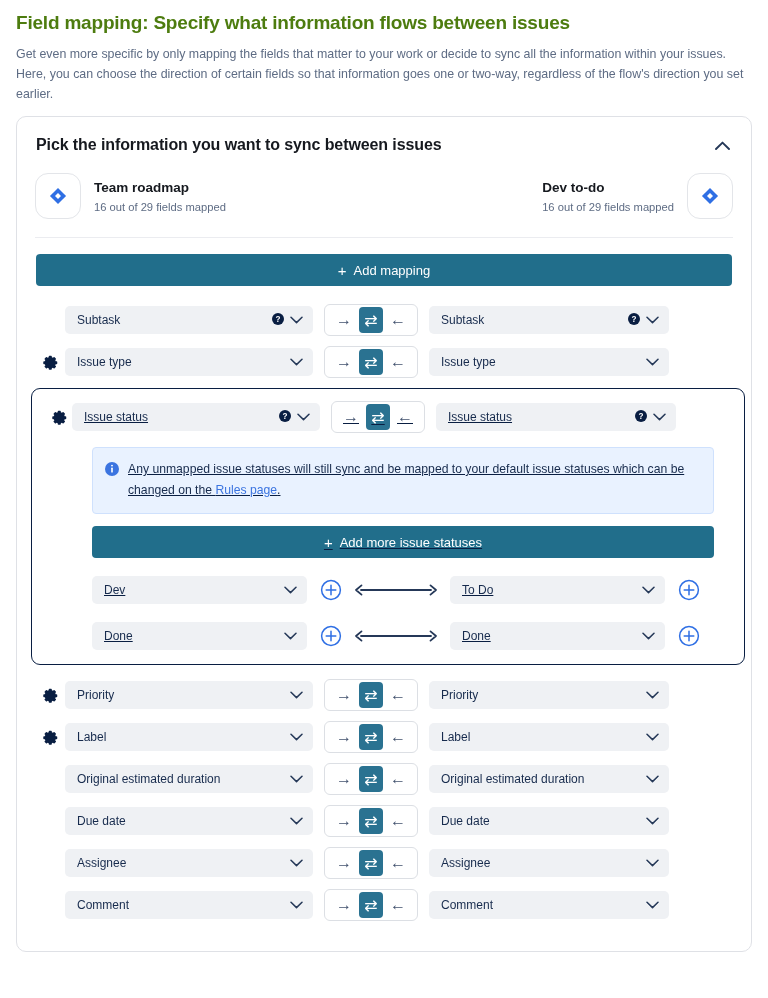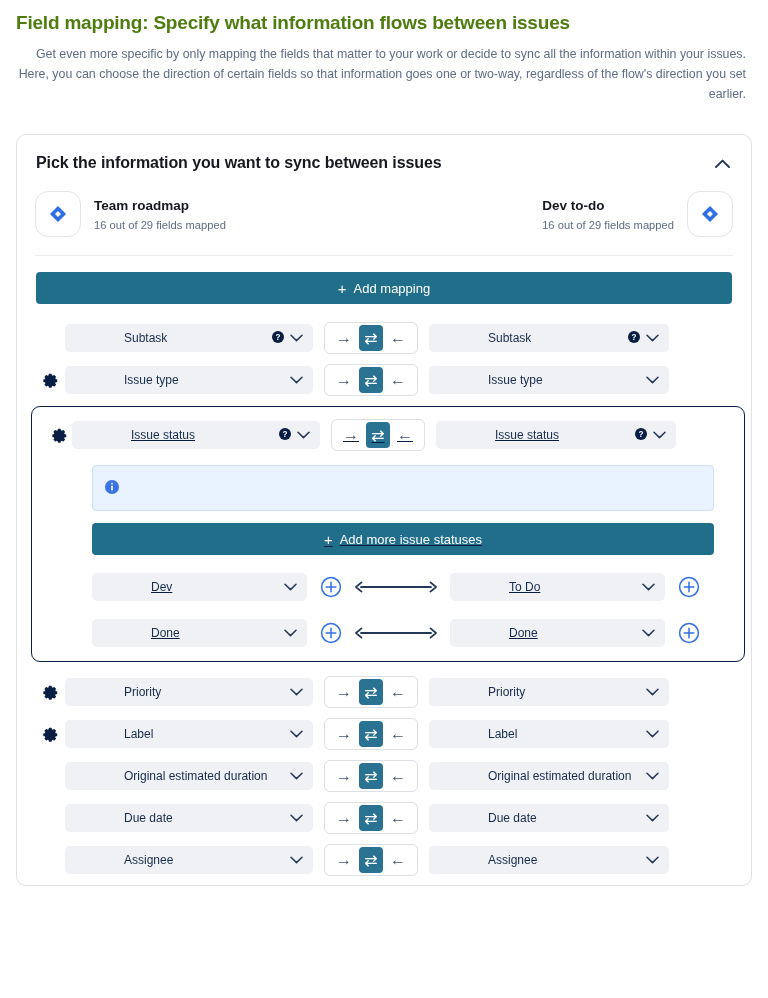--- a/index.html
+++ b/index.html
@@ -22,31 +22,30 @@
     letter-spacing: -0.2px;
     color: #4d7c0f;
     margin: 2px 0 10px 0;
     white-space: nowrap;
   }
   .page-desc {
     font-size: 12.4px;
     line-height: 20px;
     color: #5e6c84;
     max-width: 730px;
-    margin-bottom: 30px;
-    text-align: right;
+    margin-bottom: 12px;
   }
 
   
   .card {
     border: 1px solid #dfe1e6;
     border-radius: 10px;
     background: #fff;
     padding: 18px 18px 0 18px;
-    height: 752px;
+    height: 836px;
     overflow: hidden;
   }
 
   .card-head {
     display: flex;
     align-items: center;
     justify-content: space-between;
     padding: 0 1px 4px 1px;
   }
   .card-head h2 {
@@ -118,21 +117,21 @@
     background: #eff1f4;
     border-radius: 5px;
     display: flex;
     align-items: center;
     padding: 0 10px 0 12px;
     font-size: 12px;
     color: #172b4d;
     cursor: pointer;
     gap: 6px;
   }
-  .select .sel-label { flex: 1; white-space: nowrap; overflow: hidden; margin-left: 47px; }
+  .select .sel-label { flex: 1; white-space: nowrap; overflow: hidden; }
   .select-left  { flex: 0 0 248px; width: 248px; }
   .select-right { flex: 0 0 240px; width: 240px; }
 
   
   .dir {
     flex: 0 0 auto;
     width: 94px;
     height: 32px;
     margin: 0 11px 0 11px;
     border: 1px solid #dcdfe4;
@@ -364,20 +363,23 @@
         </div>
       </div>
 
       <div class="info-banner">
         <span style="flex:0 0 auto;padding-top:3px">
           <svg width="14" height="14" viewBox="0 0 14 14">
               <circle cx="7" cy="7" r="7" fill="#3b74e0"></circle>
               <rect x="6.2" y="5.6" width="1.6" height="5" rx="0.7" fill="#fff"></rect>
               <circle cx="7" cy="3.6" r="0.95" fill="#fff"></circle>
             </svg>
+        </span>
+        <span class="txt">
+          <span>Any unmapped issue statuses will still sync and be mapped to your default issue statuses which can be changed on the </span><a href="#">Rules page</a><span>.</span>
         </span>
       </div>
 
       <div class="add-statuses-wrap">
         <button class="btn-teal">
           <span class="plus">+</span>
           <span>Add more issue statuses</span>
         </button>
       </div>
 

